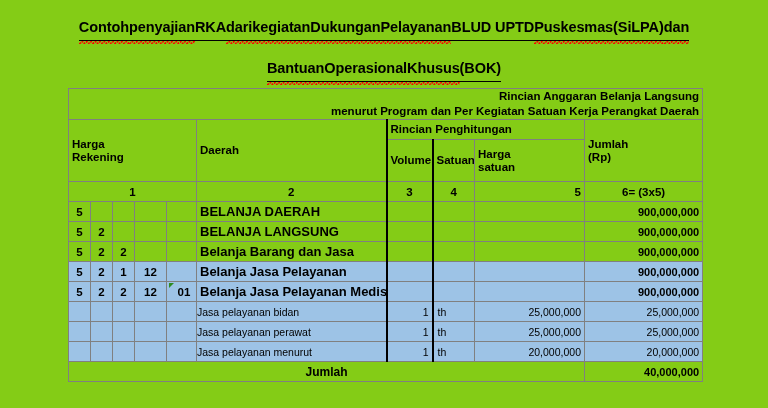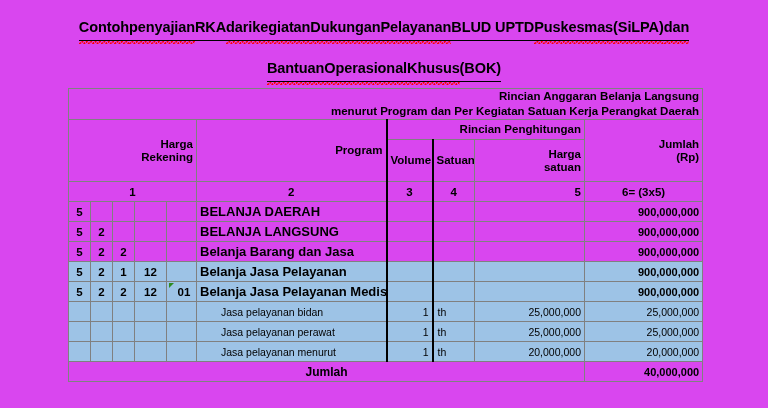--- a/index.html
+++ b/index.html
@@ -6,21 +6,21 @@
   html, body {
     margin: 0; padding: 0;
     width: 768px; height: 408px;
     background: #ffffff;
     font-family: "Liberation Sans", sans-serif;
     overflow: hidden;
   }
   #page {
     position: relative;
     width: 768px; height: 408px;
-    background: #d946ef;
+    background: #84cc16;
   }
 
   
   .title-block {
     position: absolute;
     left: 0; top: 14px;
     width: 768px;
     text-align: center;
   }
   .title-line {
@@ -83,39 +83,39 @@
     font-weight: bold;
     font-size: 11.5px;
     line-height: 15px;
     text-align: right;
     padding: 2px 4px;
     white-space: normal;
   }
   .hdr-cell {
     font-weight: bold;
     font-size: 11.5px;
-    text-align: right;
+    text-align: left;
     line-height: 13px;
     white-space: normal;
     padding: 1px 2px;
   }
   .num-row td {
     font-weight: bold;
     font-size: 11.5px;
     height: 17px;
   }
 
   
   .sep-left  { border-left: 2px solid #000000 !important; }
 
   .hl { background: #9DC3E6; }
 
   .code { font-size: 11.5px; text-align: center; padding: 0 2px; }
   .desc { font-size: 13px; padding-left: 5px; }
-  .desc.sub { font-size: 10.5px; padding-left: 24px; }
+  .desc.sub { font-size: 10.5px; padding-left: 0; }
   .money { font-size: 11px; padding-right: 4px; }
   .money.b { font-size: 11px; }
 
   
   .cmt { position: relative; }
   .cmt::before {
     content: "";
     position: absolute;
     top: 1px; left: 2px;
     width: 0; height: 0;
@@ -151,21 +151,21 @@
         <col style="width:118px">
       </colgroup>
       <tbody>
 
         <tr>
           <td class="hdr-title" colspan="10"><span>Rincian Anggaran Belanja Langsung</span><br><span>menurut Program dan Per Kegiatan Satuan Kerja Perangkat Daerah</span></td>
         </tr>
 
         <tr>
           <td class="hdr-cell" colspan="5" rowspan="2"><span>Harga</span><br><span>Rekening</span></td>
-          <td class="hdr-cell" rowspan="2">Program</td>
+          <td class="hdr-cell" rowspan="2">Daerah</td>
           <td class="hdr-cell sep-left" colspan="3">Rincian Penghitungan</td>
           <td class="hdr-cell" rowspan="2"><span>Jumlah</span><br><span>(Rp)</span></td>
         </tr>
 
         <tr>
           <td class="hdr-cell sep-left" style="height:42px">Volume</td>
           <td class="hdr-cell sep-left">Satuan</td>
           <td class="hdr-cell"><span>Harga</span><br><span>satuan</span></td>
         </tr>
 

